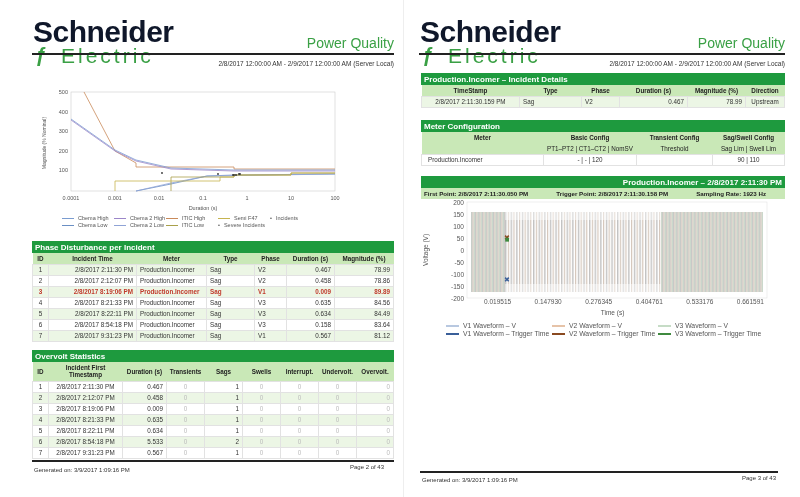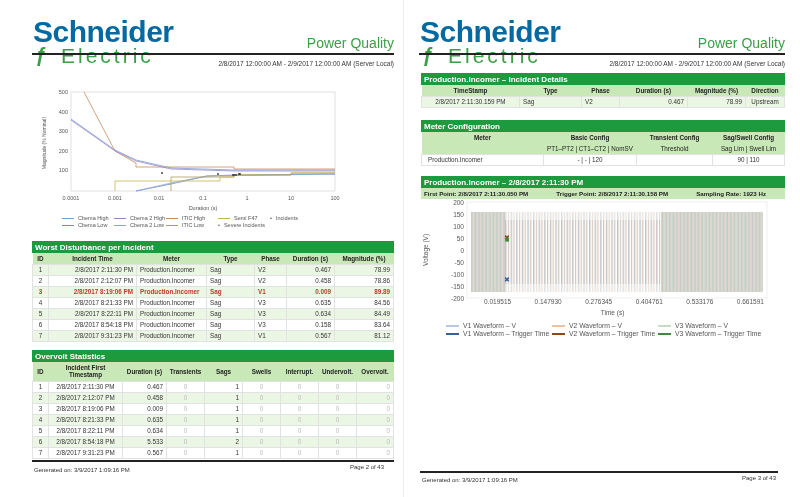--- a/index.html
+++ b/index.html
@@ -1,21 +1,21 @@
 <!DOCTYPE html>
 <html><head>
 <meta charset="utf-8">
 <style>
   * { box-sizing: border-box; margin: 0; padding: 0; }
   body { width: 800px; height: 497px; background: #fff; font-family: "Liberation Sans", sans-serif; color: #333; overflow: hidden; position: relative; }
   .page { position: absolute; top: 0; width: 400px; height: 497px; background: #fff; }
   #page-left { left: 0; }
   #page-right { left: 403px; width: 397px; border-left: 1px solid #eee; }
   .logo { position: absolute; top: 18px; }
-  .logo .l1 { font-weight: bold; font-size: 30px; color: #0369a1; letter-spacing: -0.5px; line-height: 28px; }
+  .logo .l1 { font-weight: bold; font-size: 30px; color: #0f172a; letter-spacing: -0.5px; line-height: 28px; }
   .logo .l2 { font-size: 21px; color: #3aa045; letter-spacing: 3px; line-height: 20px; margin-left: 28px; position: relative; }
   .logo .l2 .swirl { position: absolute; left: -26px; top: -1px; font-size: 20px; font-weight: bold; font-style: italic; letter-spacing: 0; }
   .rtitle { position: absolute; top: 35px; font-size: 14px; color: #3aa045; }
   .hrule { position: absolute; top: 53px; height: 2px; background: #222; }
   .daterange { position: absolute; top: 60px; font-size: 6.5px; color: #333; text-align: right; }
   .sec-head { background: #1e9a3e; color: #fff; font-weight: bold; font-size: 8px; padding: 2px 3px; height: 12px; line-height: 9px; }
   table { border-collapse: collapse; width: 100%; font-size: 6.3px; }
   th { background: #c9e8b7; font-weight: bold; padding: 1px 3px; height: 11px; color: #222; }
   td { padding: 1px 3px; height: 11px; border: 1px solid #e2e2e2; }
   tr.alt td { background: #ecf6e5; }
@@ -114,21 +114,21 @@
         <span class="sw" style="background:#a9a04a"></span>
         <span>ITIC Low</span>
       </span>
     <span class="legend-item">
         <span style="margin-right:4px;">•</span>
         <span>Severe Incidents</span>
       </span>
   </div>
 
   <div style="position:absolute; left:32px; top:241px; width:362px;">
-    <div class="sec-head">Worst Disturbance per Incident</div>
+    <div class="sec-head">Phase Disturbance per Incident</div>
     <table>
       <thead>
           <tr>
         <th class="c" style="width:16px">ID</th>
         <th class="c" style="width:88px">Incident Time</th>
         <th class="c" style="width:70px">Meter</th>
         <th class="c" style="width:48px">Type</th>
         <th class="c" style="width:32px">Phase</th>
         <th class="c" style="width:48px">Duration (s)</th>
         <th class="c">Magnitude (%)</th>
@@ -361,21 +361,21 @@
             <td class="l">Sag</td>
             <td class="l">V2</td>
             <td class="r">0.467</td>
             <td class="r">78.99</td>
             <td class="c">Upstream</td>
           </tr>
       </tbody>
     </table>
   </div>
 
-  <div style="position:absolute; left:17px; top:176px; width:364px;">
+  <div style="position:absolute; left:17px; top:176px; width:364px;text-align:right;">
     <div class="sec-head">Production.Incomer – 2/8/2017 2:11:30 PM</div>
     <div style="background:#c9e8b7; height:11px; display:flex; justify-content:space-between; align-items:center; padding:0 3px; font-size:6.2px; font-weight:bold; color:#222;">
       <span>First Point: 2/8/2017 2:11:30.050 PM</span>
       <span>Trigger Point: 2/8/2017 2:11:30.158 PM</span>
       <span style="margin-right:16px;">Sampling Rate: 1923 Hz</span>
     </div>
   </div>
 
   <div style="position:absolute; left:17px; top:199px; width:364px; height:110px;">
     <svg width="364" height="110" viewBox="0 0 364 110">

